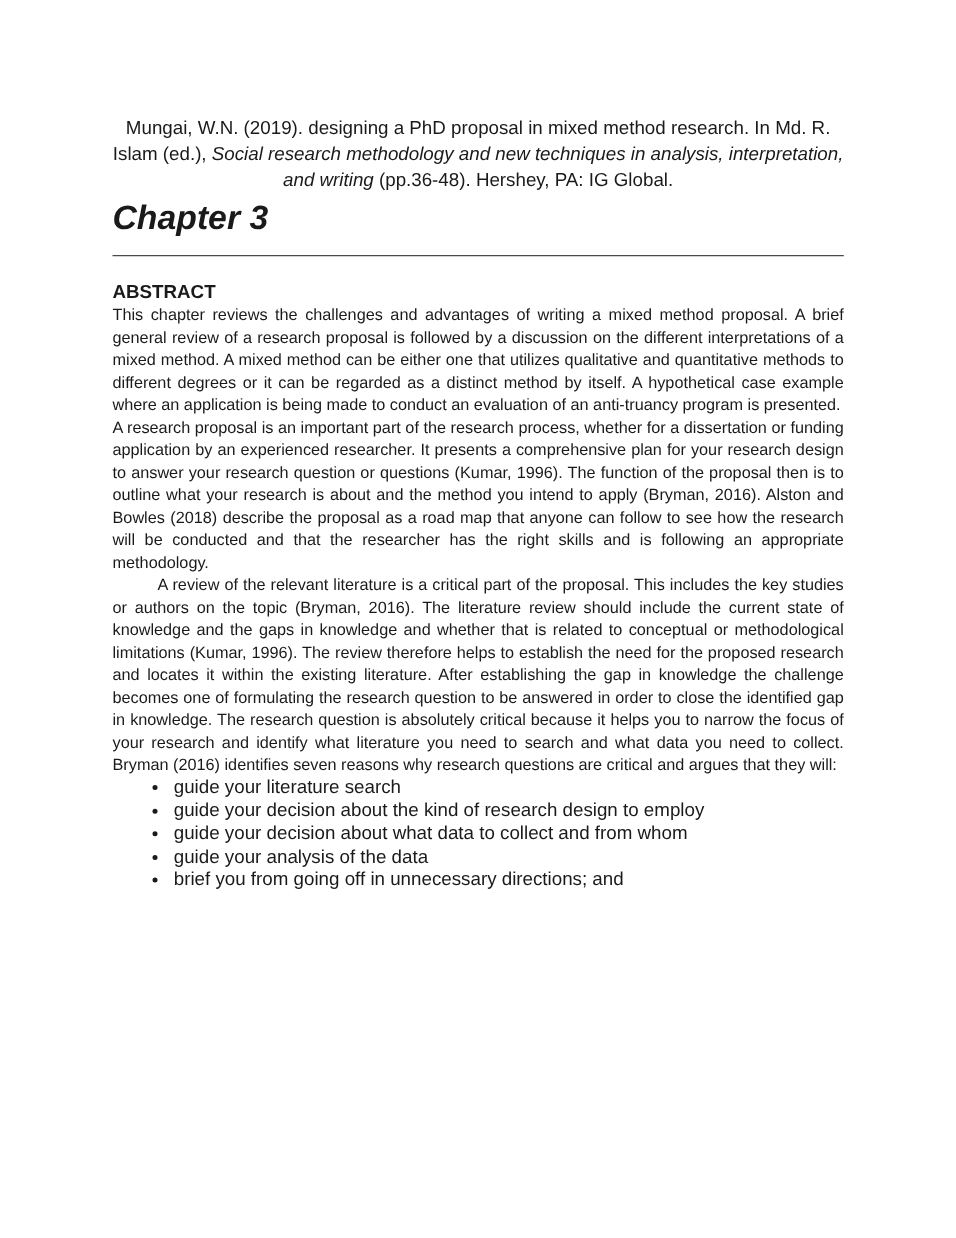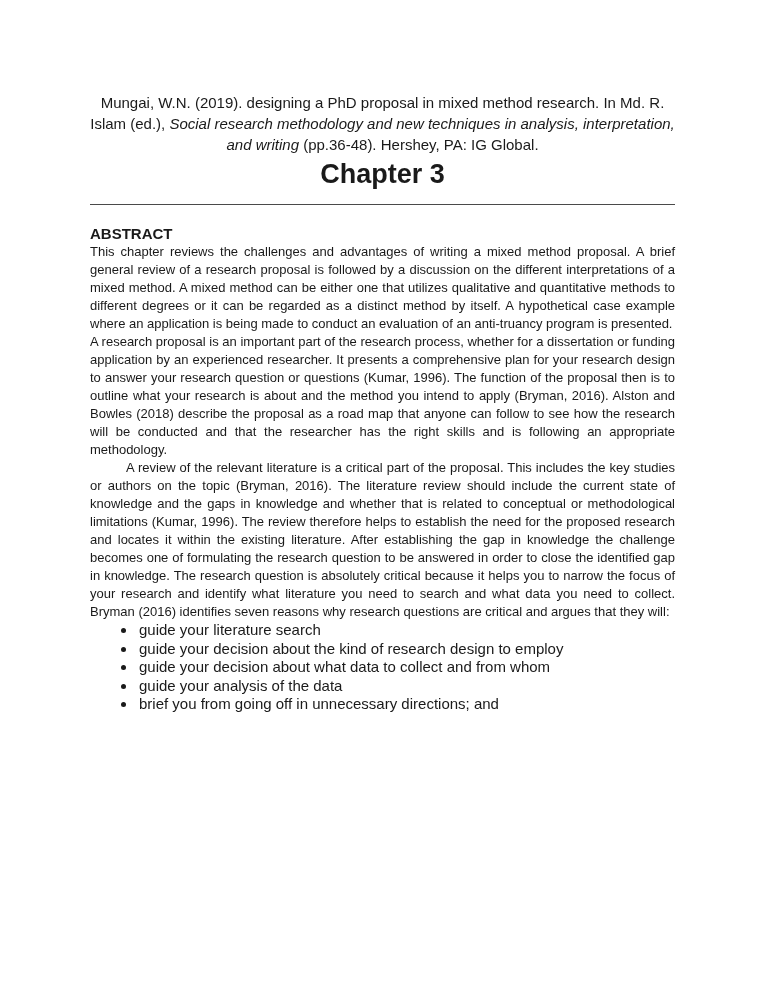--- a/index.html
+++ b/index.html
@@ -19,23 +19,24 @@
     top: 92px;
     width: 585px;
   }
   .citation {
     text-align: center;
     font-size: 15px;
     line-height: 21px;
   }
   .citation .italic { font-style: italic; }
   .chapter-label {
-    text-align: center;
+    text-align: left;
     font-size: 27px;
     font-weight: bold;
+    font-style: italic;
     line-height: 32px;
     margin-top: 3px;
   }
   .main-title {
     text-align: center;
     font-size: 30px;
     font-weight: bold;
     line-height: 37px;
     margin-top: 2px;
   }

